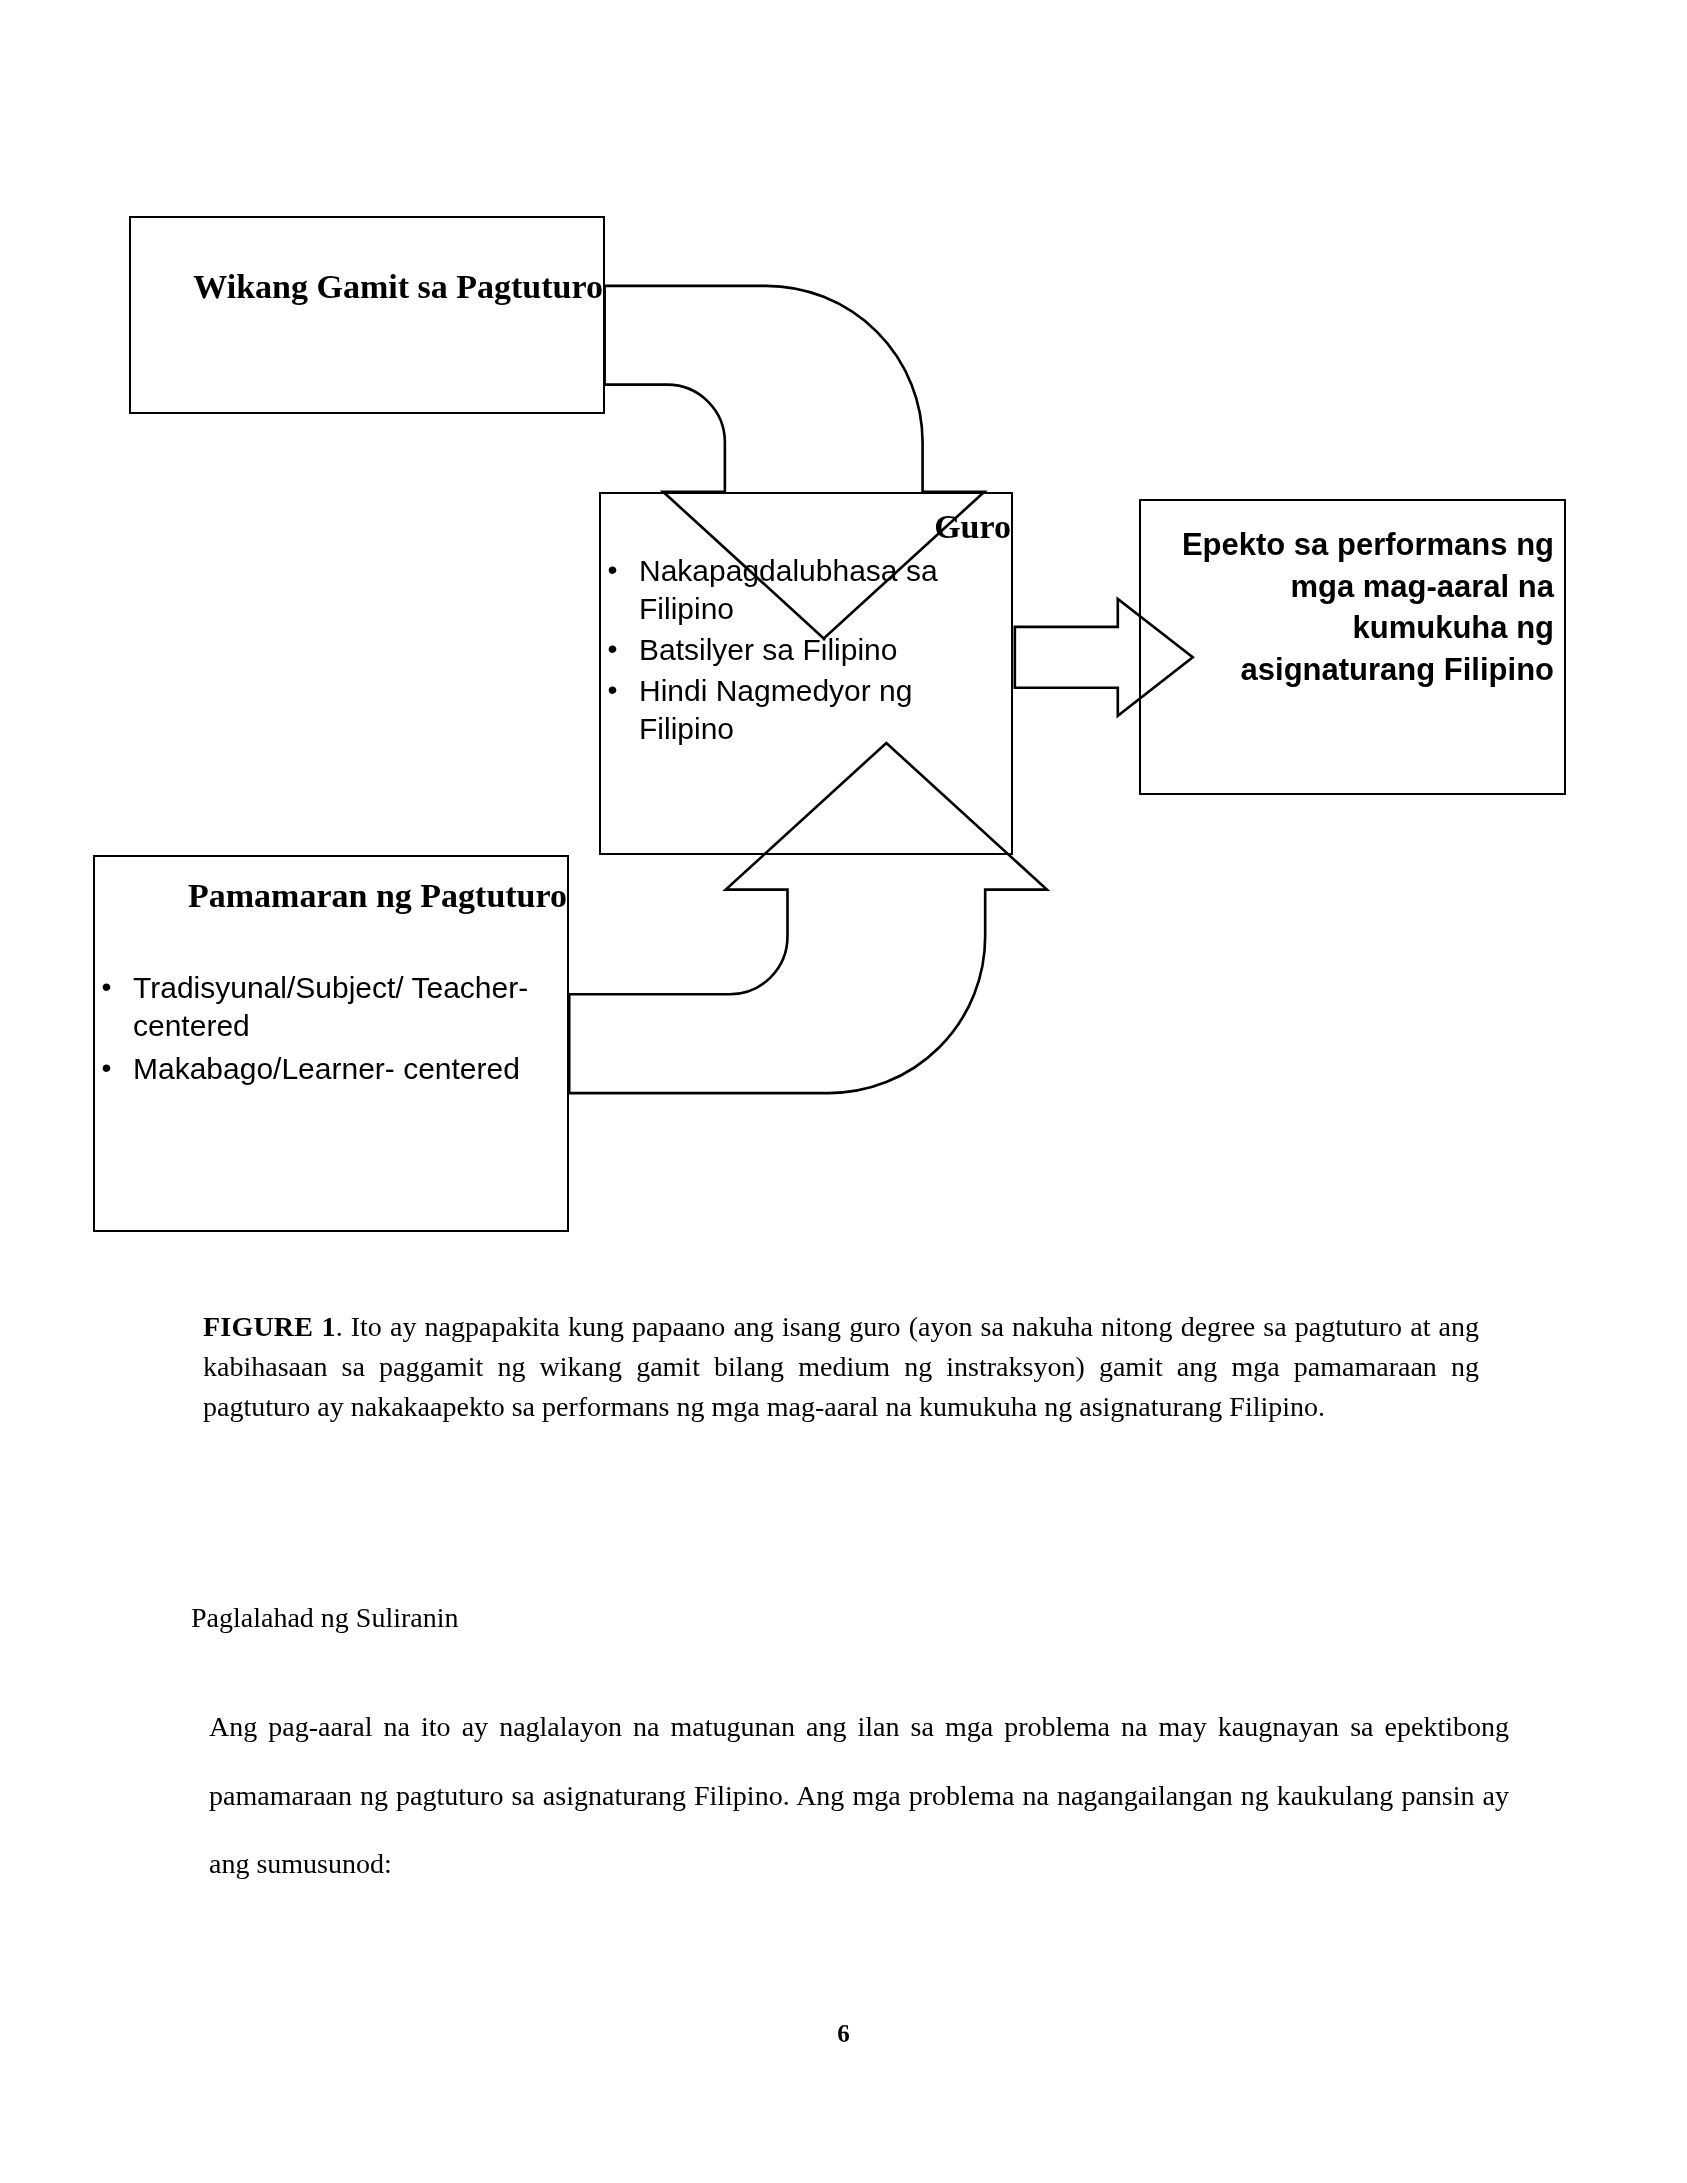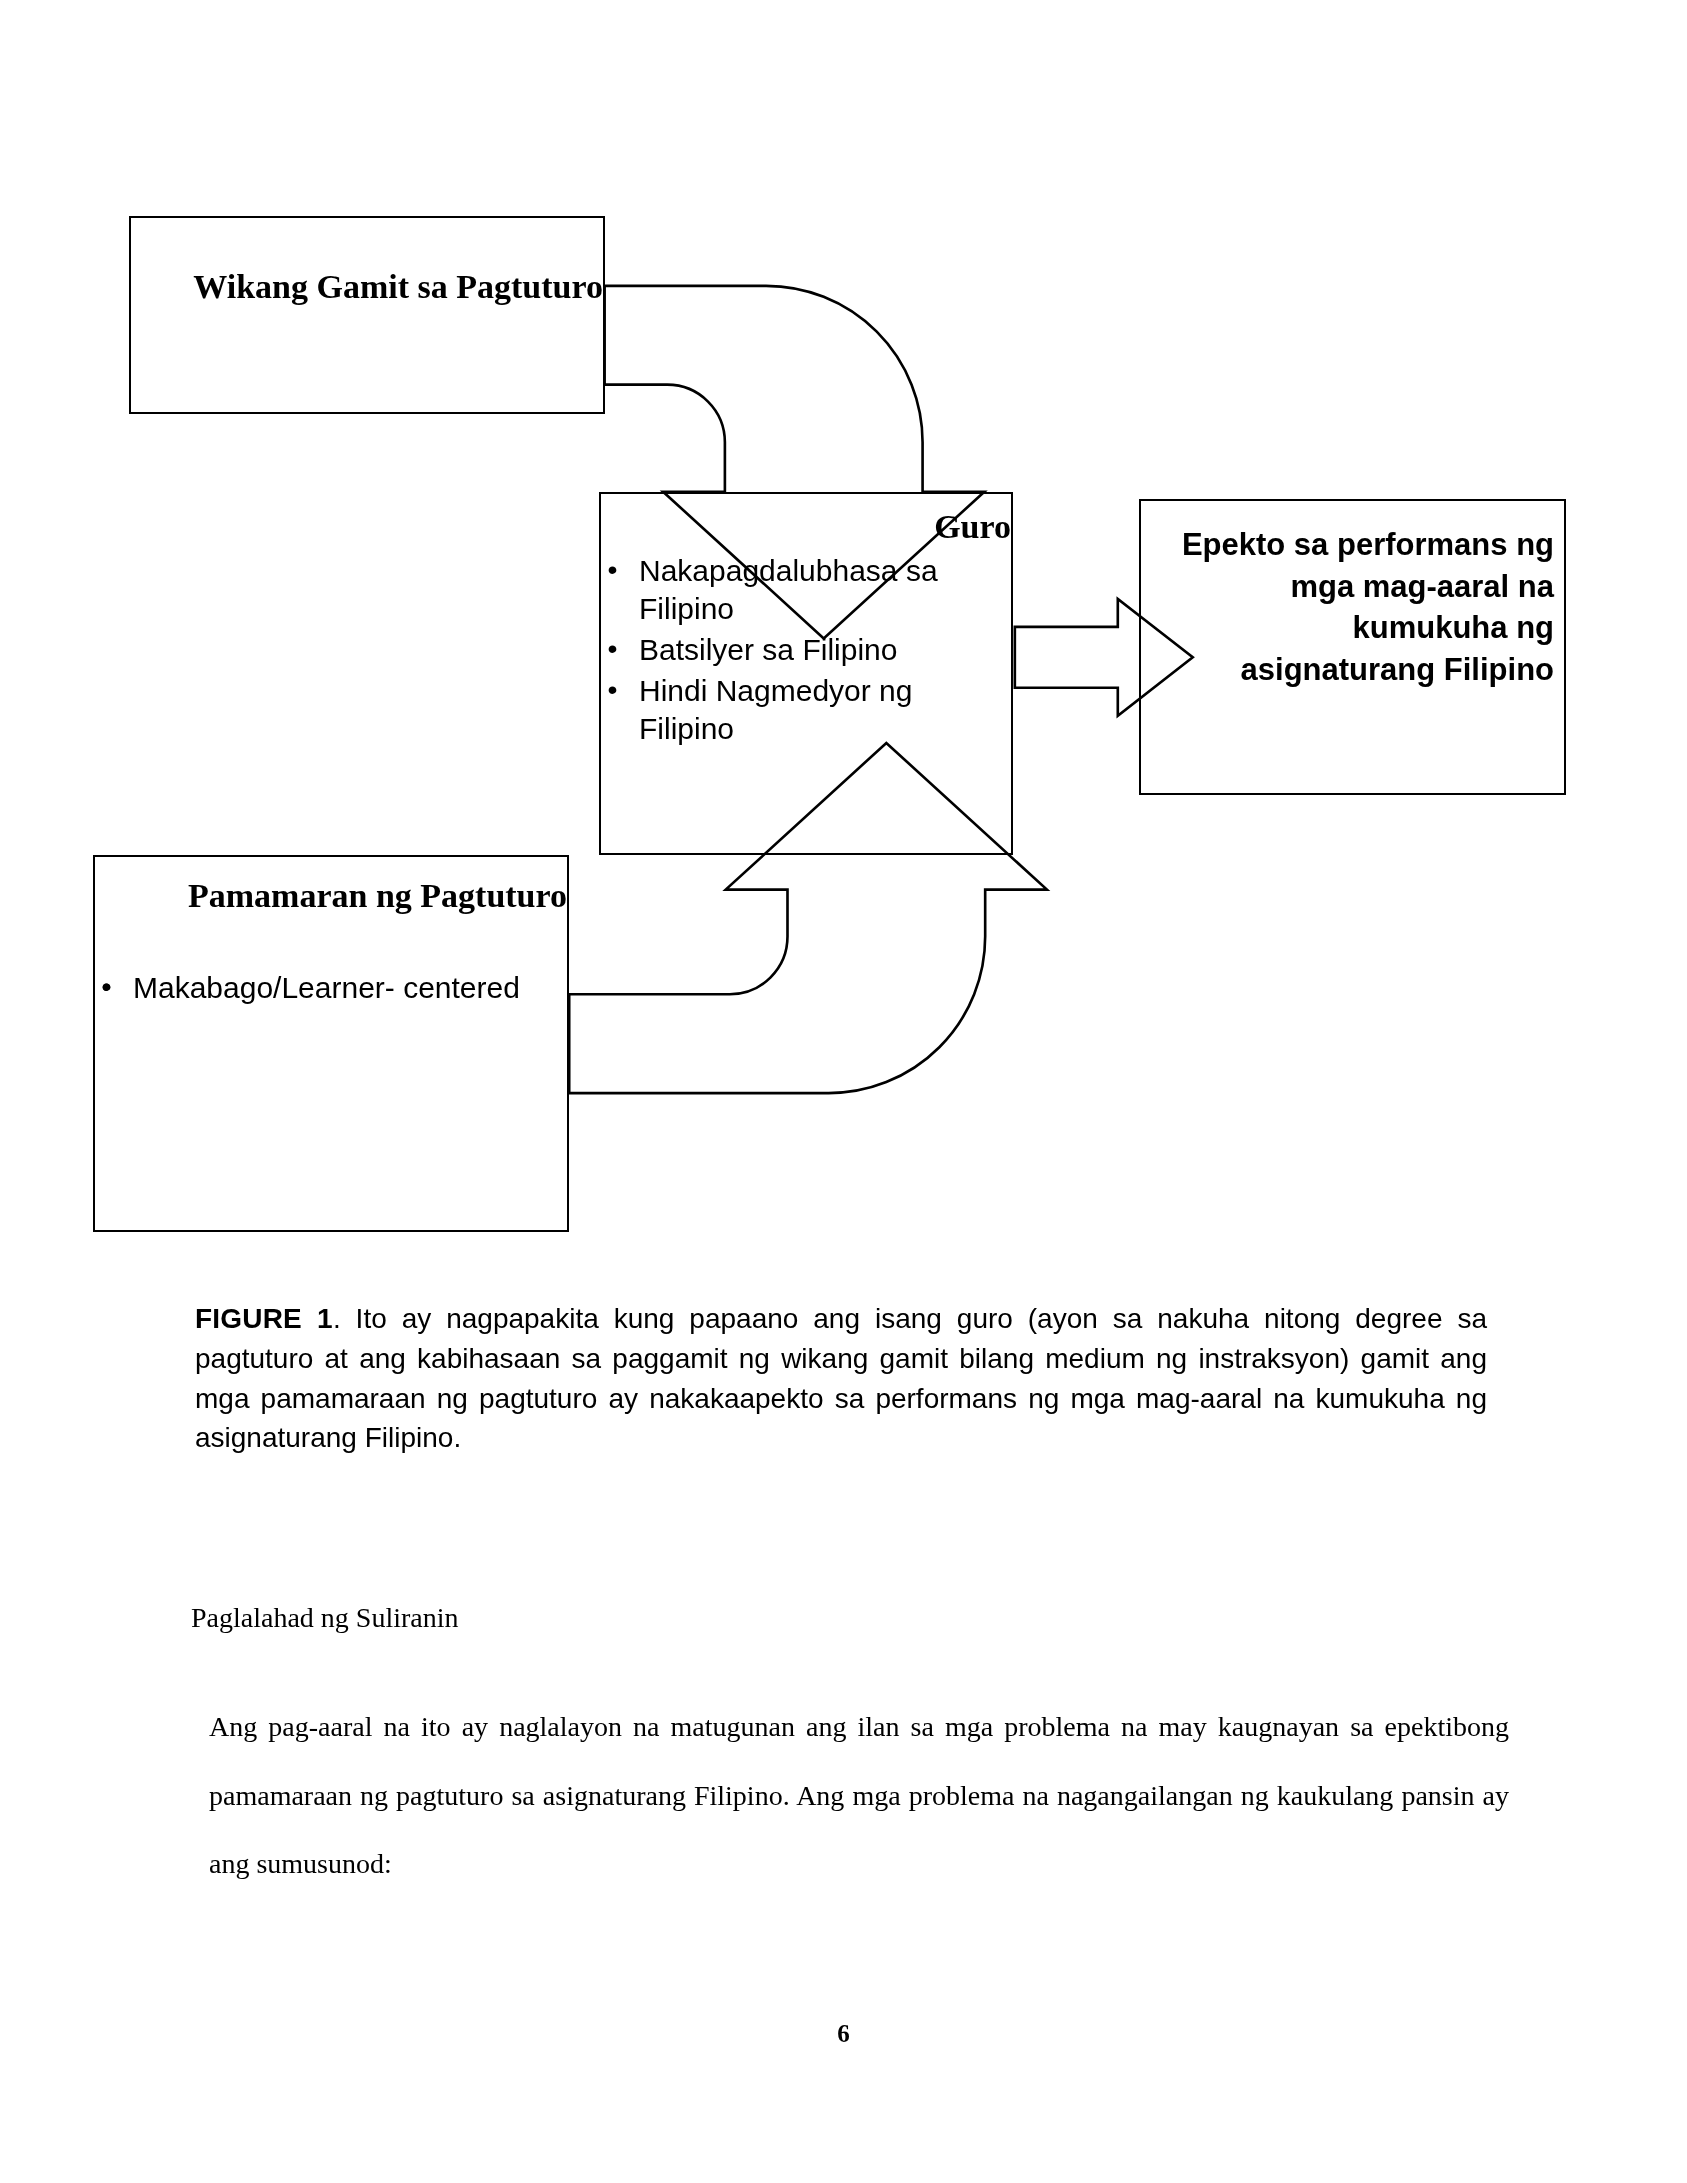--- a/index.html
+++ b/index.html
@@ -134,25 +134,25 @@
 
   
   #body-text {
     position: absolute;
     left: 191px;
     top: 1295px;
     width: 1300px;
   }
 
   .caption {
-    font-family: Liberation Sans, sans-serif;
+    font-family: Liberation Serif, serif;
     font-size: 28px;
     line-height: 1.42;
     text-align: justify;
-    margin: 4px;
+    margin: 12px;
   }
   .caption .figlabel {
     font-weight: bold;
     font-variant: small-caps;
     font-size: 28px;
     letter-spacing: 0.2px;
   }
 
   .section-heading {
     font-family: "Liberation Serif", serif;
@@ -258,20 +258,21 @@
 
     <div class="dbox" id="box-epekto">
       <div class="btitle">Epekto sa performans ng mga mag-aaral na kumukuha ng asignaturang Filipino</div>
     </div>
 
     <div class="dbox" id="box-pamamaran">
       <div class="btitle">Pamamaran ng Pagtuturo</div>
       <ul class="blist">
         <li>
           <span class="bul">•</span>
+          <span>Tradisyunal/Subject/ Teacher-centered</span>
         </li>
         <li>
           <span class="bul">•</span>
           <span>Makabago/Learner- centered</span>
         </li>
       </ul>
     </div>
   </div>
 
   <div id="body-text">

